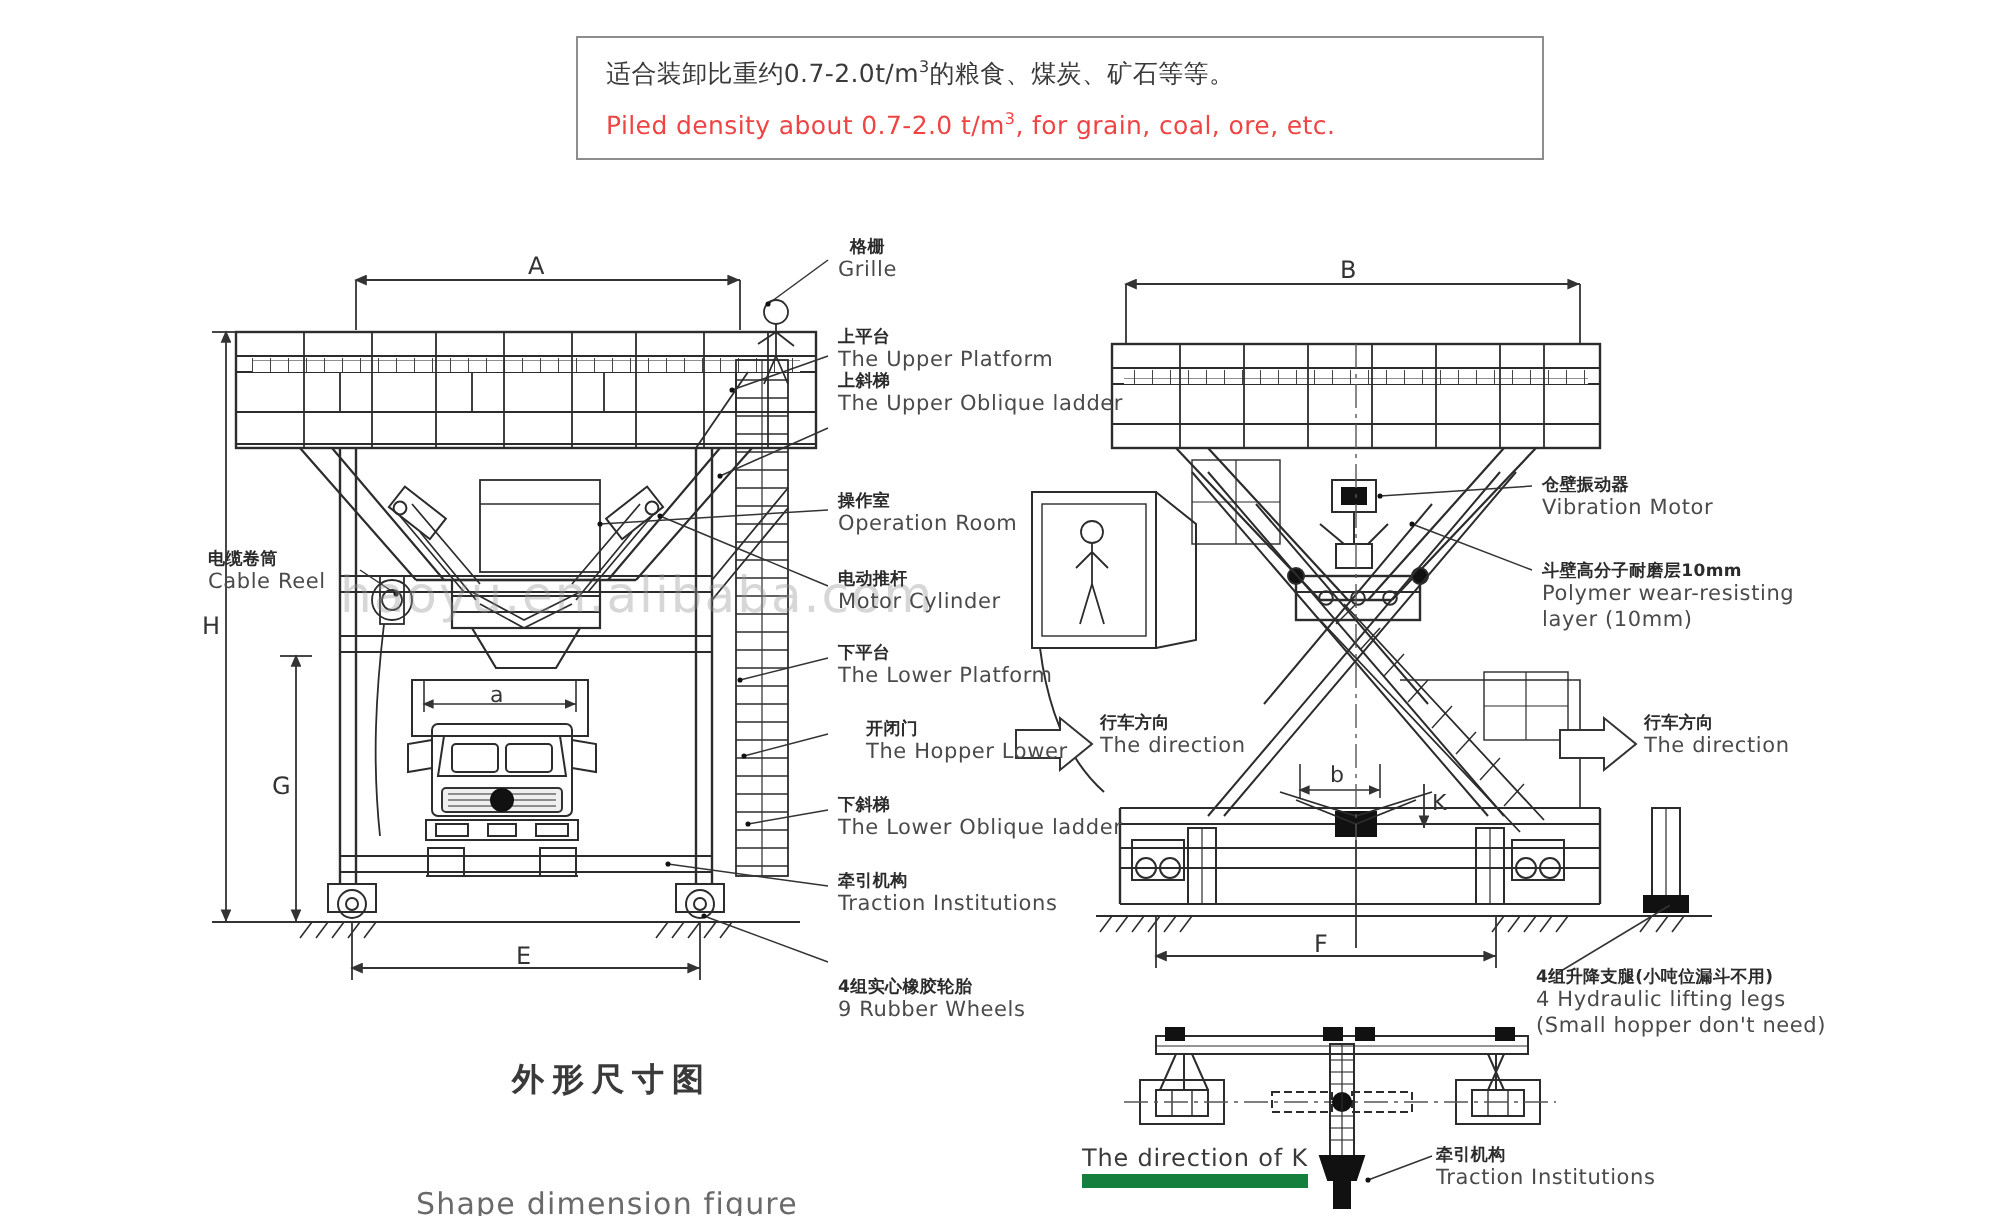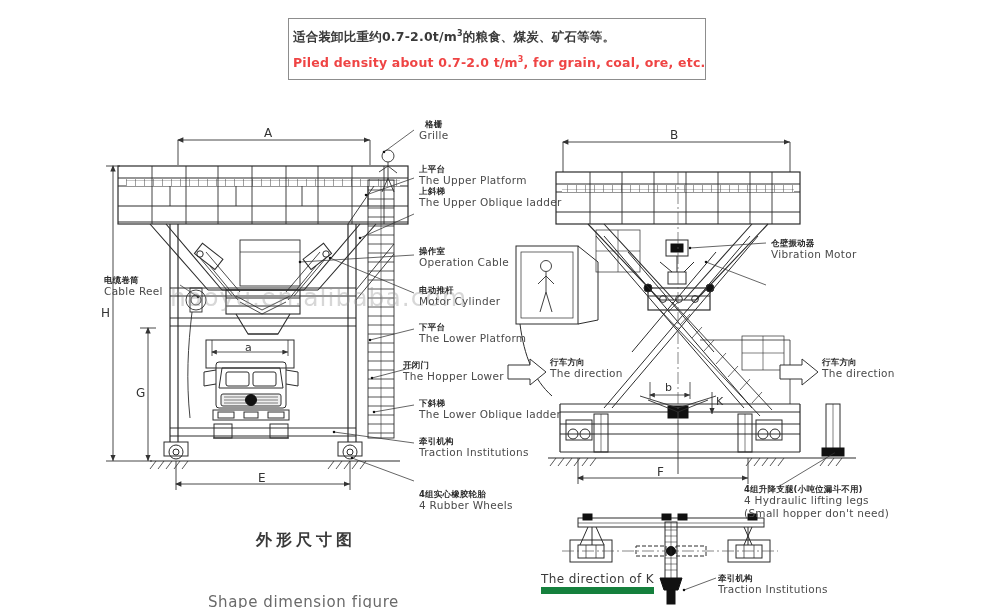--- a/index.html
+++ b/index.html
@@ -5,24 +5,23 @@
   html,body{margin:0;padding:0;background:#fff;}
   body{
     width:1000px;height:608px;position:relative;overflow:hidden;
     font-family:"DejaVu Sans","Liberation Sans",sans-serif;
     color:#1a1a1a;
   }
   #stage{position:absolute;inset:0;}
 
   
   .note-box{
-    position:absolute;left:288px;top:18px;width:418px;height:62px;
+    position:absolute;left:288px;top:18px;width:484px;height:62px;
     border:1px solid #8d8d8d;background:#fff;box-sizing:border-box;
-    padding:7px 12px 0 4px;
-    font-weight:bold;
+    padding:7px 12px 0 14px;
   }
   .note-cn{font-size:12.5px;letter-spacing:.2px;color:#3a3a3a;line-height:16px;white-space:nowrap;}
   .note-en{font-size:12.5px;letter-spacing:.2px;color:#ef4444;line-height:16px;margin-top:7px;white-space:nowrap;}
   .sup{font-size:8px;vertical-align:super;}
 
   
   .lbl{position:absolute;white-space:nowrap;}
   .lbl .cn{font-size:8.5px;color:#2b2b2b;line-height:10px;letter-spacing:.2px;
            font-family:"DejaVu Sans","Liberation Sans",sans-serif;font-weight:700;}
   .lbl .en{font-size:10.5px;color:#4a4a4a;line-height:12.5px;letter-spacing:.3px;}
@@ -502,67 +501,72 @@
   <div class="lbl" style="left:419px;top:164px;">
     <div class="cn">上平台</div>
     <div class="en">The Upper Platform</div>
   </div>
   <div class="lbl" style="left:419px;top:186px;">
     <div class="cn">上斜梯</div>
     <div class="en">The Upper Oblique ladder</div>
   </div>
   <div class="lbl" style="left:419px;top:246px;">
     <div class="cn">操作室</div>
-    <div class="en">Operation Cable</div>
+    <div class="en">Operation Room</div>
   </div>
   <div class="lbl" style="left:419px;top:285px;">
     <div class="cn">电动推杆</div>
     <div class="en">Motor Cylinder</div>
   </div>
   <div class="lbl" style="left:419px;top:322px;">
     <div class="cn">下平台</div>
     <div class="en">The Lower Platform</div>
   </div>
-  <div class="lbl" style="left:403px;top:360px;">
+  <div class="lbl" style="left:433px;top:360px;">
     <div class="cn">开闭门</div>
     <div class="en">The Hopper Lower</div>
   </div>
   <div class="lbl" style="left:419px;top:398px;">
     <div class="cn">下斜梯</div>
     <div class="en">The Lower Oblique ladder</div>
   </div>
   <div class="lbl" style="left:419px;top:436px;">
     <div class="cn">牵引机构</div>
     <div class="en">Traction Institutions</div>
   </div>
   <div class="lbl" style="left:419px;top:489px;">
     <div class="cn">4组实心橡胶轮胎</div>
-    <div class="en">4 Rubber Wheels</div>
+    <div class="en">9 Rubber Wheels</div>
   </div>
 
   <div class="lbl" style="left:104px;top:275px;">
     <div class="cn">电缆卷筒</div>
     <div class="en">Cable Reel</div>
   </div>
 
   <div class="lbl" style="left:771px;top:238px;">
     <div class="cn">仓壁振动器</div>
     <div class="en">Vibration Motor</div>
   </div>
+  <div class="lbl" style="left:771px;top:281px;">
+    <div class="cn">斗壁高分子耐磨层10mm</div>
+    <div class="en">Polymer wear-resisting</div>
+    <div class="en2">layer (10mm)</div>
+  </div>
 
   <div class="lbl" style="left:550px;top:357px;">
     <div class="cn">行车方向</div>
     <div class="en">The direction</div>
   </div>
   <div class="lbl" style="left:822px;top:357px;">
     <div class="cn">行车方向</div>
     <div class="en">The direction</div>
   </div>
 
-  <div class="lbl" style="left:744px;top:484px;">
+  <div class="lbl" style="left:768px;top:484px;">
     <div class="cn">4组升降支腿(小吨位漏斗不用)</div>
     <div class="en">4 Hydraulic lifting legs</div>
     <div class="en2">(Small hopper don't need)</div>
   </div>
 
   <div class="lbl" style="left:718px;top:573px;">
     <div class="cn">牵引机构</div>
     <div class="en">Traction Institutions</div>
   </div>
 

